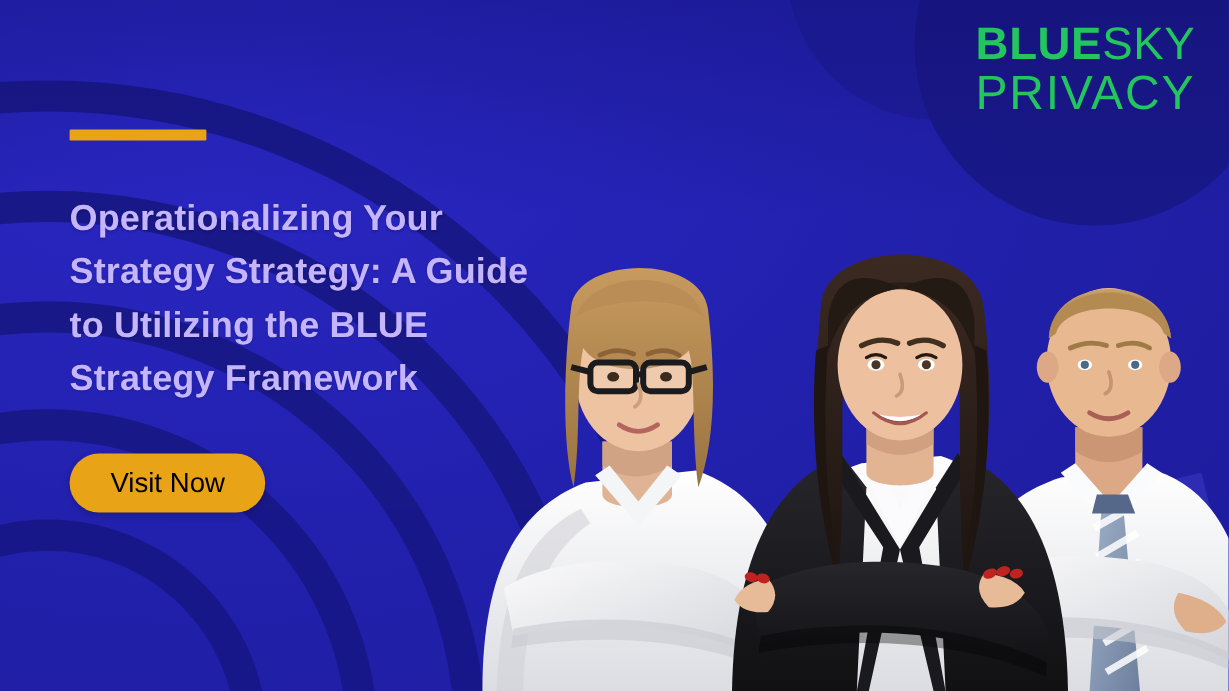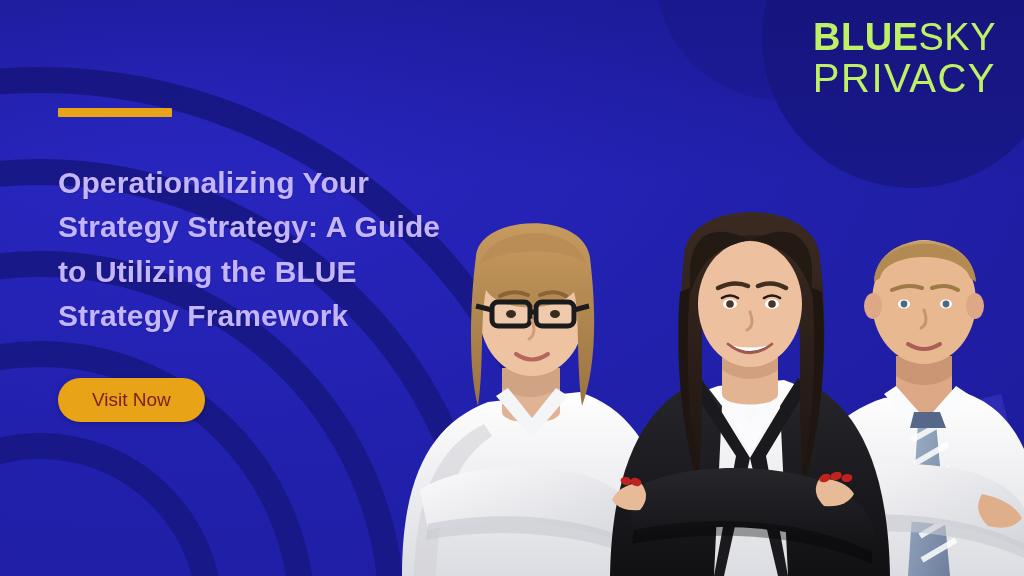--- a/index.html
+++ b/index.html
@@ -43,21 +43,21 @@
   .soft-top{
     position:absolute;left:0;top:0;width:1024px;height:180px;
     background:linear-gradient(180deg, rgba(16,15,110,.35), rgba(16,15,110,0));
     pointer-events:none;
   }
 
   
   #logo{
     position:absolute;right:28px;top:18px;
     text-align:right;line-height:1;
-    color:#bef264;
+    color:#22c55e;
     user-select:none;
   }
   #logo .l1{font-size:38px;letter-spacing:.5px;white-space:nowrap;}
   #logo .l1 .b{font-weight:700;}
   #logo .l1 .s{font-weight:300;}
   #logo .l2{
     font-size:40px;font-weight:300;letter-spacing:1.5px;
     margin-top:2px;white-space:nowrap;
   }
 
@@ -71,22 +71,22 @@
   #headline{
     margin-top:44px;
     color:#c4b5fd;
     font-size:30px;font-weight:700;line-height:1.48;
     letter-spacing:.1px;
     text-shadow:0 1px 2px rgba(0,0,0,.18);
   }
   #headline .hl-line{display:block;white-space:nowrap;}
   #cta{
     display:inline-block;margin-top:39px;
-    background:#e8a317;color:#7f1d1d;
-    font-size:19px;font-weight:400;
+    background:#e8a317;color:#000000;
+    font-size:23px;font-weight:400;
     padding:11px 34px;border:none;border-radius:999px;
     box-shadow:0 2px 6px rgba(0,0,0,.22);
     cursor:pointer;font-family:"Liberation Sans", sans-serif;
   }
 
   
   #people{
     position:absolute;right:0;bottom:0;
     width:640px;height:470px;
     pointer-events:none;

